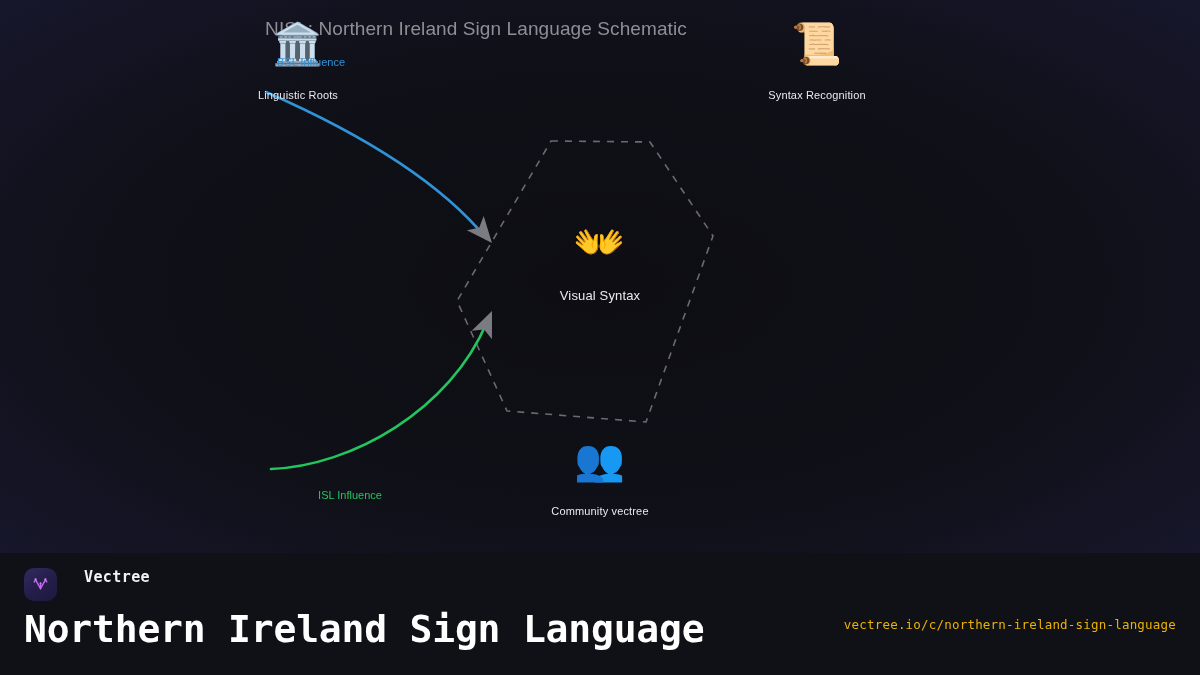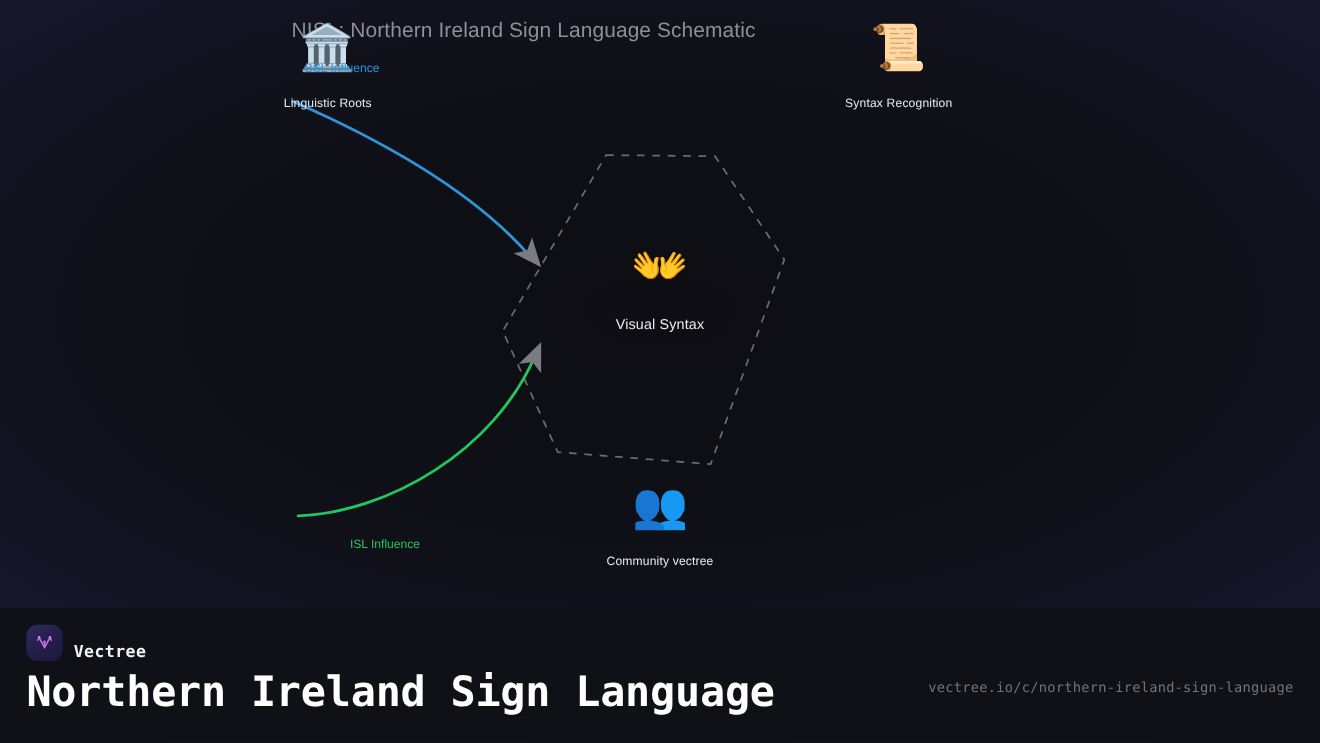--- a/index.html
+++ b/index.html
@@ -71,21 +71,21 @@
 
   
   #footer {
     position:absolute;
     left:0; bottom:0; width:1200px; height:122px;
     background:#101017;
   }
   #brand-row {
     position:absolute;
     left:24px; top:15px;
-    display:flex; align-items:flex-end; gap:10px;
+    display:flex; align-items:flex-start; gap:27px;
   }
   #brand-mark {
     width:33px; height:33px;
     border-radius:10px;
     background:linear-gradient(145deg,#312a5e 0%,#241d49 55%,#1d1840 100%);
     display:flex; align-items:center; justify-content:center;
     flex:none;
   }
   #brand-name {
     font-family:"DejaVu Sans Mono", monospace;
@@ -100,21 +100,21 @@
     font-size:38px; font-weight:bold;
     color:#ffffff;
     letter-spacing:-.2px;
     white-space:nowrap;
   }
   #footer-url {
     position:absolute;
     right:24px; top:64px;
     font-family:"DejaVu Sans Mono", monospace;
     font-size:12.5px;
-    color:#737373;
+    color:#eab308;
     letter-spacing:.2px;
     white-space:nowrap;
     text-align:center;
   }
 </style>
 </head>
 <body>
 
 <div id="stage">
 

